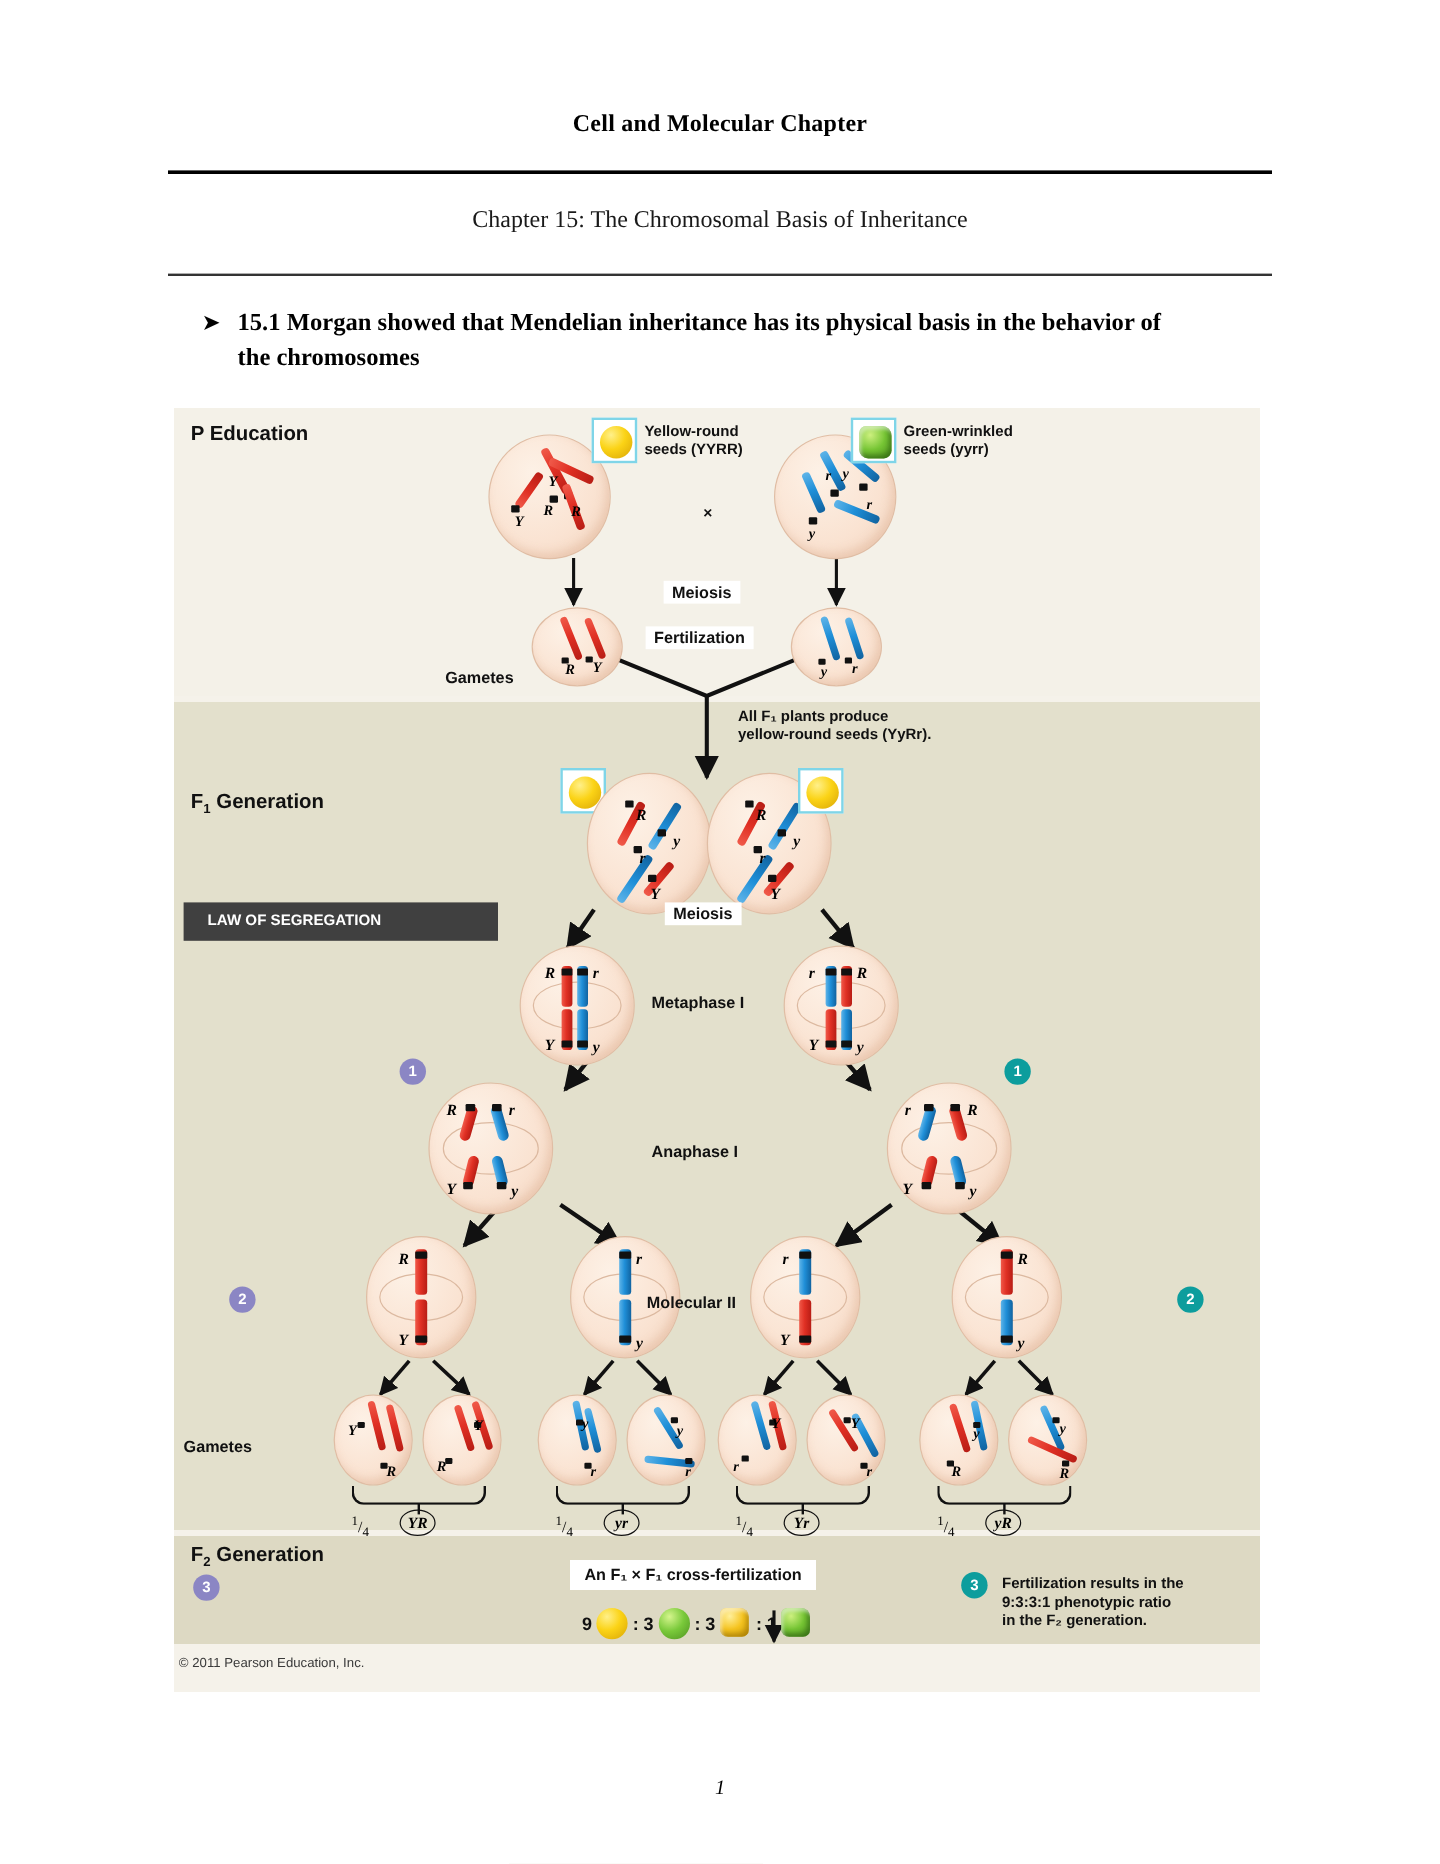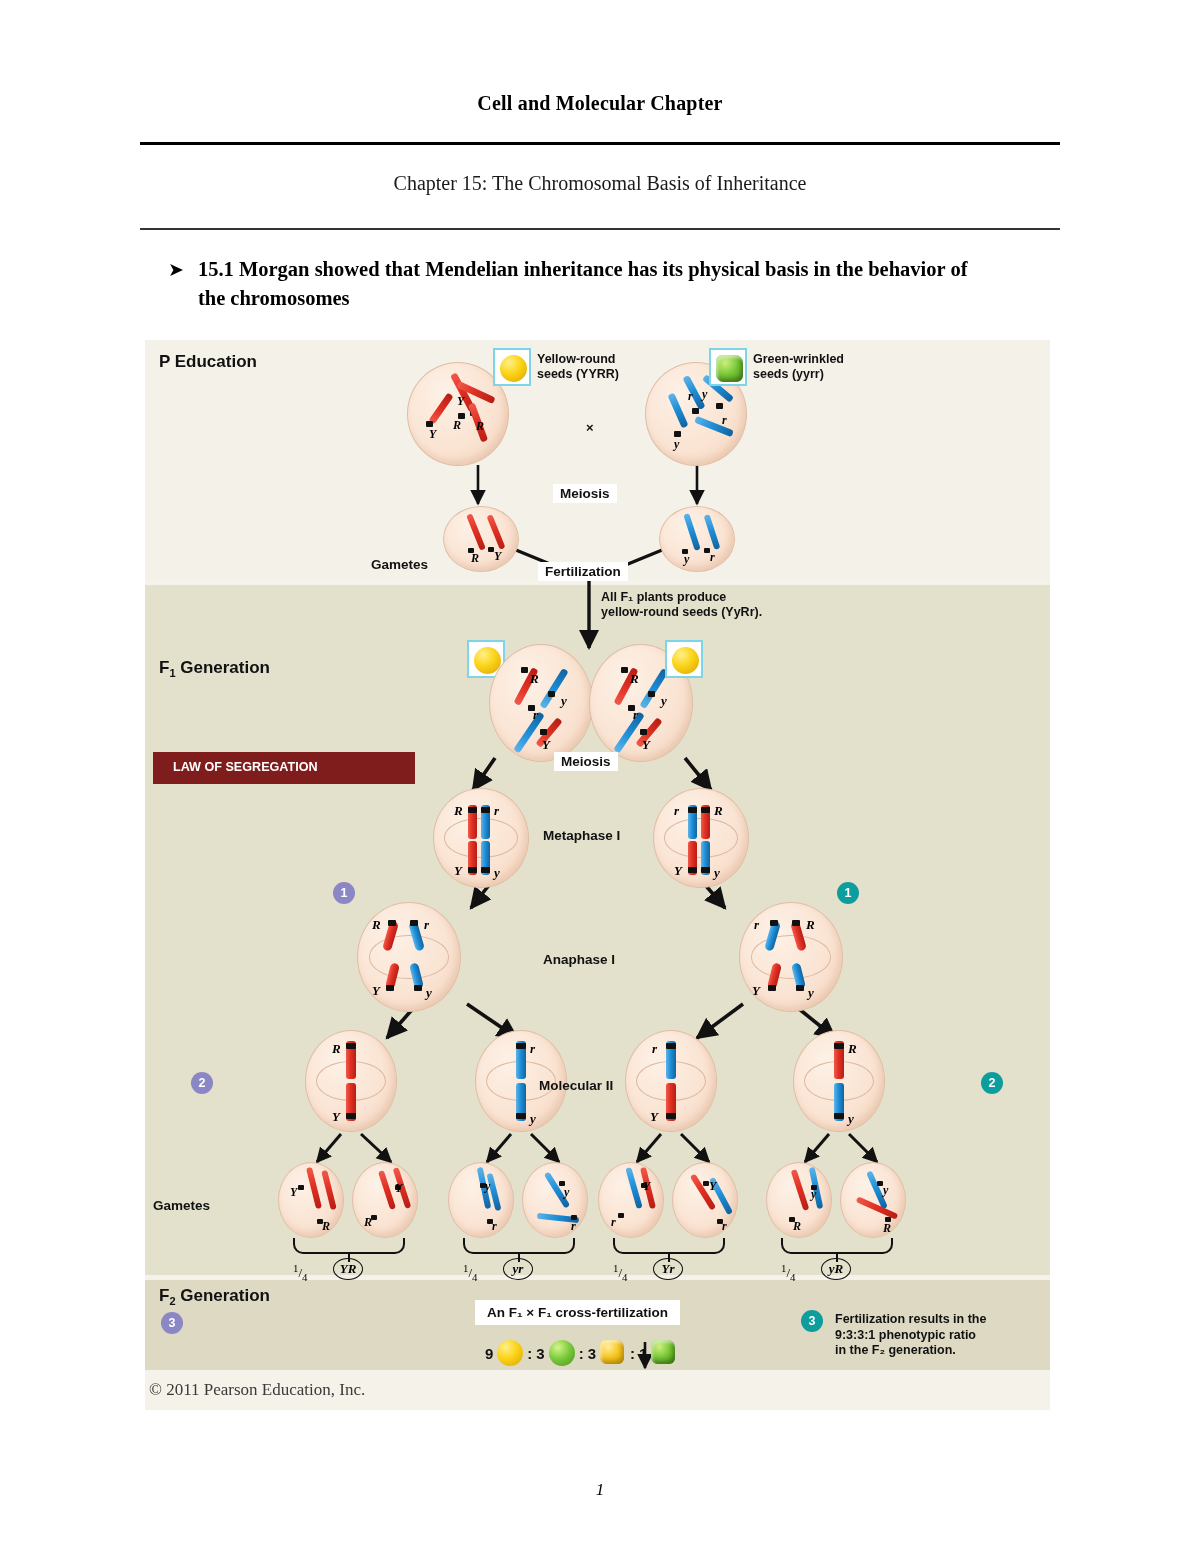--- a/index.html
+++ b/index.html
@@ -94,22 +94,22 @@
     font-family: "Liberation Sans", sans-serif;
     font-weight: bold;
     font-size: 17px;
     color: #111;
   }
   .panel-label sub { font-size: 11px; }
 
   .fig-credit {
     position: absolute;
     left: 4px; top: 1040px;
-    font-family: Liberation Serif, serif;
-    font-size: 17px;
+    font-family: Liberation Sans, sans-serif;
+    font-size: 11px;
     color: #3a3a3a;
   }
 
   
   .cell {
     position: absolute;
     border-radius: 50%;
     background: radial-gradient(ellipse at 36% 30%, #fdf1e6 0%, #fae3d2 58%, #f2d3bd 100%);
     border: 1px solid #e0bda4;
     box-shadow: inset -3px -4px 7px rgba(214,166,134,0.35);
@@ -203,21 +203,21 @@
 
   .law-box {
     position: absolute;
     font-family: "Liberation Sans", sans-serif;
     font-size: 12.6px;
     line-height: 15.6px;
     color: #ffffff;
     padding: 8px 10px;
   }
   .law-box .hl { font-weight: bold; }
-  .law-seg  { background: #7f1d1d; padding-left: 20px; }
+  .law-seg  { background: #404040; padding-left: 20px; }
   .law-indep{ background: #109a9a; }
 
   .badge {
     position: absolute;
     width: 22px; height: 22px;
     border-radius: 50%;
     color: #fff;
     font-family: "Liberation Sans", sans-serif;
     font-weight: bold;
     font-size: 12.5px;
@@ -418,41 +418,41 @@
     <div class="alabel sm" style="left:76px; top:50px;">r</div>
   </div>
 
   <div class="seed-box" style="left:564px; top:8px;">
     <div class="seed green-wrinkled"></div>
   </div>
   <div class="callout" style="left:608px; top:12px;">Green-wrinkled
 seeds (yyrr)</div>
 
   <div class="stage-label" style="left:408px; top:144px;">Meiosis</div>
-  <div class="stage-label" style="left:393px; top:182px;margin-top:40px;">Fertilization</div>
+  <div class="stage-label" style="left:393px; top:182px;">Fertilization</div>
 
   <div class="cell" style="left:298px; top:166px; width:76px; height:66px;">
     <div class="chr red" style="left:13px; top:22px; width:38px; height:6px; transform:rotate(68deg);"></div>
     <div class="cent" style="left:24px; top:41px; width:6px; height:5px;"></div>
     <div class="chr red" style="left:34px; top:22px; width:36px; height:6px; transform:rotate(68deg);"></div>
     <div class="cent" style="left:44px; top:40px; width:6px; height:5px;"></div>
     <div class="alabel sm" style="left:27px; top:44px;">R</div>
     <div class="alabel sm" style="left:50px; top:42px;">Y</div>
   </div>
   <div class="cell" style="left:514px; top:166px; width:76px; height:66px;">
     <div class="chr blue" style="left:13px; top:22px; width:38px; height:6px; transform:rotate(72deg);"></div>
     <div class="cent" style="left:22px; top:42px; width:6px; height:5px;"></div>
     <div class="chr blue" style="left:34px; top:22px; width:36px; height:6px; transform:rotate(72deg);"></div>
     <div class="cent" style="left:44px; top:41px; width:6px; height:5px;"></div>
     <div class="alabel sm" style="left:24px; top:45px;">y</div>
     <div class="alabel sm" style="left:50px; top:43px;">r</div>
   </div>
   <div class="gam-label" style="left:226px; top:217px;">Gametes</div>
 
-  <div class="callout" style="left:456px; top:250px;">All F₁ plants produce
+  <div class="callout" style="left:470px; top:250px;">All F₁ plants produce
 yellow-round seeds (YyRr).</div>
 
   <div class="panel-label" style="left:14px; top:318px;">
     <span>F</span><sub>1</sub><span> Generation</span>
   </div>
 
   <div class="seed-box" style="left:322px; top:300px;">
     <div class="seed yellow-round"></div>
   </div>
   <div class="cell" style="left:344px; top:304px; width:104px; height:118px;">

